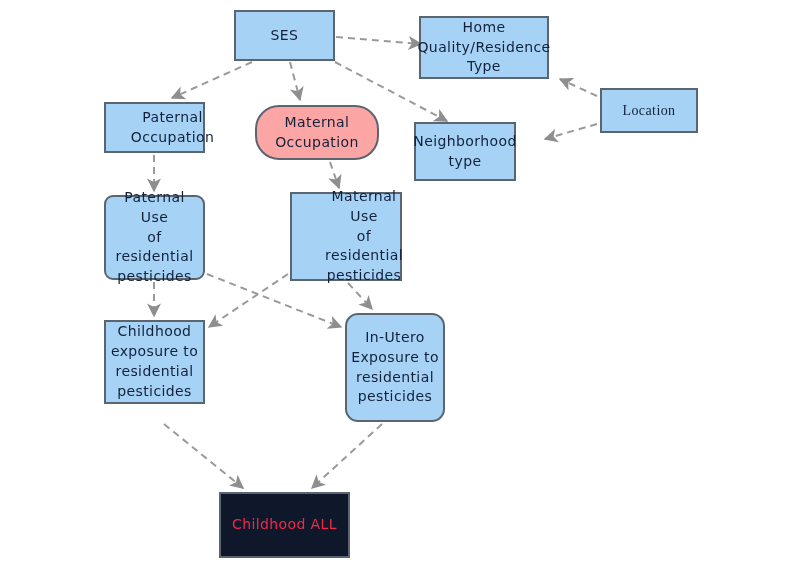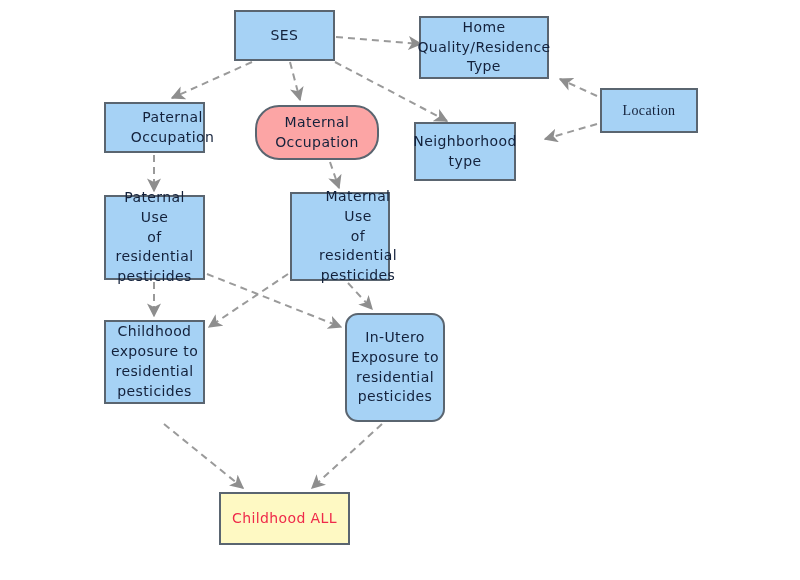--- a/index.html
+++ b/index.html
@@ -94,40 +94,40 @@
 type</span>
       </div>
       <div class="node" style="left: 104px; top: 102px; width: 101px; height: 51px; background: rgb(166, 210, 245); border-color: rgb(90, 101, 112); padding-left: 36px;">
         <span class="node-label" style="color: rgb(19, 33, 59);">Paternal
 Occupation</span>
       </div>
       <div class="node" style="left: 255px; top: 105px; width: 124px; height: 55px; background: #fca5a5; border-color: rgb(90, 101, 112); border-radius: 24px;">
         <span class="node-label" style="color: rgb(19, 33, 59);">Maternal
 Occupation</span>
       </div>
-      <div class="node" style="left: 104px; top: 195px; width: 101px; height: 85px; background: rgb(166, 210, 245); border-color: rgb(90, 101, 112);">
+      <div class="node" style="left: 104px; top: 195px; width: 101px; height: 85px; background: rgb(166, 210, 245); border-color: rgb(90, 101, 112); border-radius: 9px;">
         <span class="node-label" style="color: rgb(19, 33, 59);">Paternal Use
 of residential
 pesticides</span>
       </div>
-      <div class="node" style="left: 290px; top: 192px; width: 100px; height: 89px; background: rgb(166, 210, 245); border-color: rgb(90, 101, 112); padding-left: 36px;">
+      <div class="node" style="left: 290px; top: 192px; width: 112px; height: 89px; background: rgb(166, 210, 245); border-color: rgb(90, 101, 112); padding-left: 36px;">
         <span class="node-label" style="color: rgb(19, 33, 59);">Maternal Use
 of residential
 pesticides</span>
       </div>
       <div class="node" style="left: 104px; top: 320px; width: 101px; height: 84px; background: rgb(166, 210, 245); border-color: rgb(90, 101, 112);">
         <span class="node-label" style="color: rgb(19, 33, 59);">Childhood
 exposure to
 residential
 pesticides</span>
       </div>
       <div class="node" style="left: 345px; top: 313px; width: 100px; height: 109px; background: rgb(166, 210, 245); border-color: rgb(90, 101, 112); border-radius: 13px;">
         <span class="node-label" style="color: rgb(19, 33, 59);">In-Utero
 Exposure to
 residential
 pesticides</span>
       </div>
-      <div class="node outcome" style="left: 219px; top: 492px; width: 131px; height: 53px; background: #fef9c3; border-color: rgb(90, 101, 112);">
+      <div class="node outcome" style="left: 219px; top: 492px; width: 131px; height: 66px; background: #0f172a; border-color: rgb(90, 101, 112);">
         <span class="node-label" style="color: rgb(239, 42, 74);">Childhood ALL</span>
       </div>
     </div>
 
 </div>
 
 </body></html>

